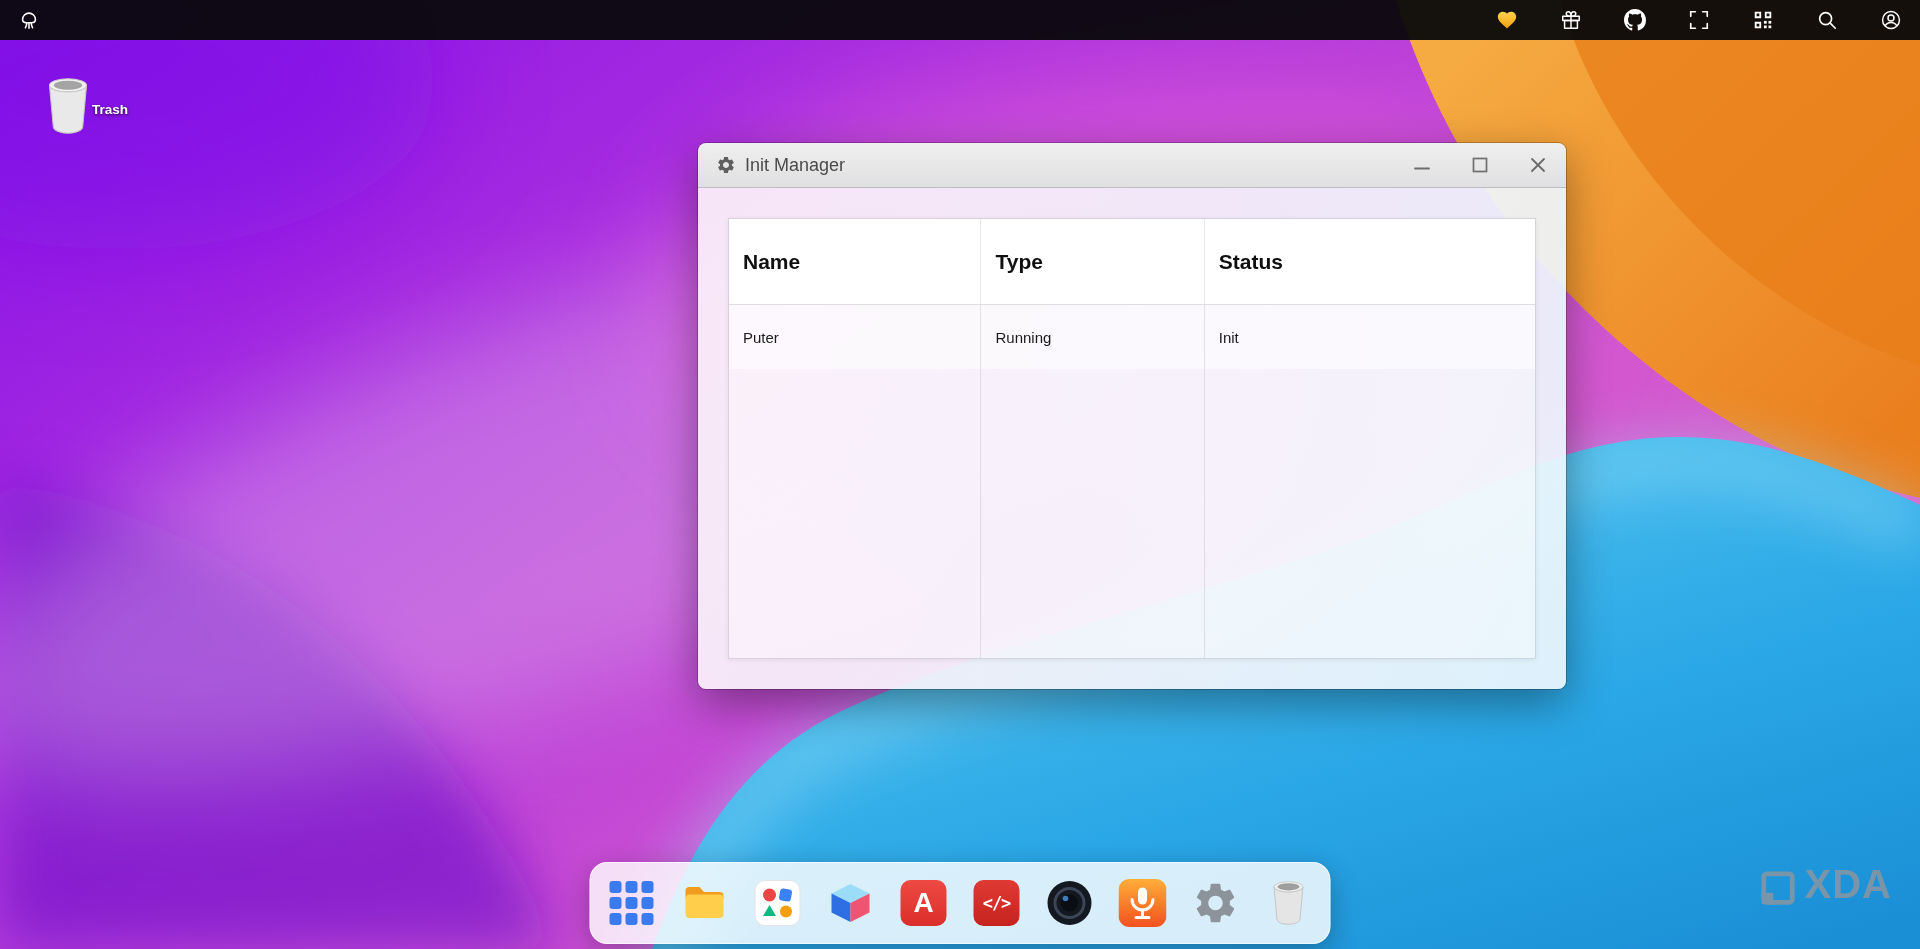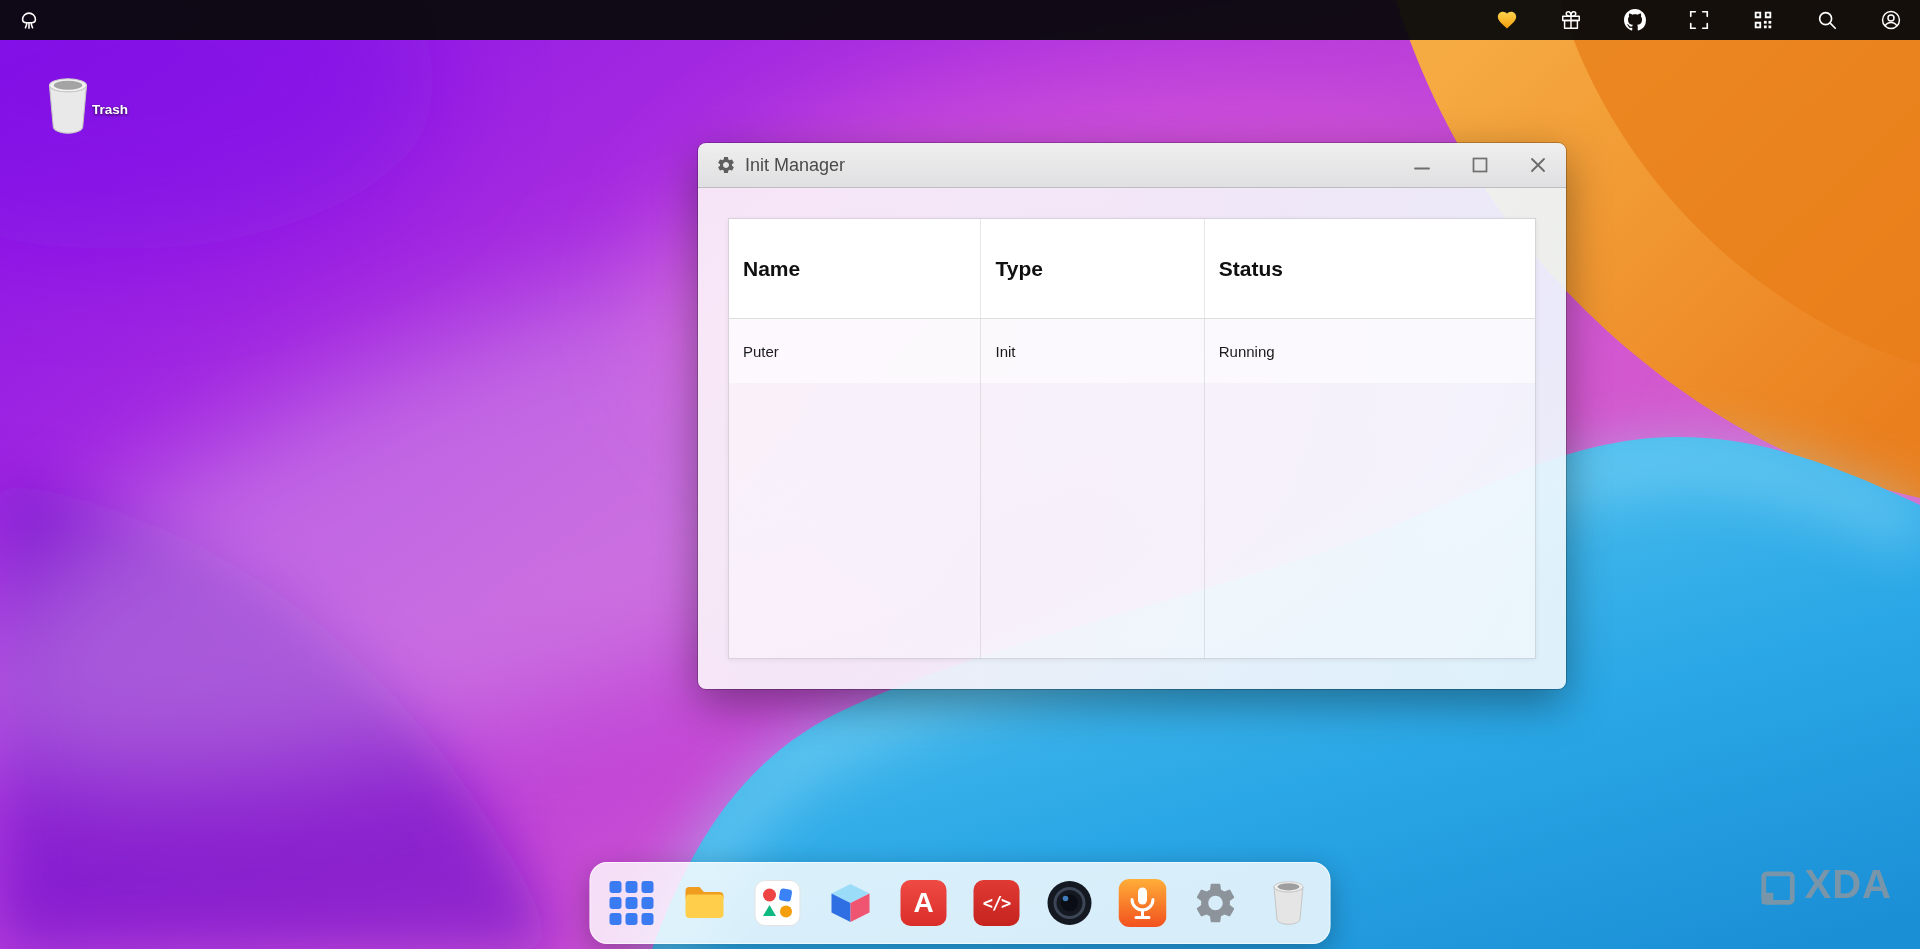--- a/index.html
+++ b/index.html
@@ -35,21 +35,21 @@
   .win-btn { width:20px; height:20px; display:flex; align-items:center; justify-content:center; cursor:pointer; }
   .window-body { position:absolute; top:45px; left:0; right:0; bottom:0; border-radius:0 0 8px 8px; padding:30px;
                  background:linear-gradient(100deg, rgba(250,239,249,0.94) 0%, rgba(245,243,250,0.92) 45%, rgba(236,247,253,0.92) 100%); }
 
   
   .task-table { height:100%; display:flex; flex-direction:column; background:rgba(255,255,255,0.38);
                 border:1px solid rgba(70,70,90,0.18); box-shadow:0 1px 5px rgba(0,0,0,0.07); }
   .t-row { display:grid; grid-template-columns:31.2% 27.7% 41.1%; }
   .t-row > .t-cell { padding-left:14px; display:flex; align-items:center; }
   .t-row > .t-cell:not(:first-child) { border-left:1px solid rgba(0,0,0,0.09); }
-  .t-head { background:#ffffff; height:100px; border-bottom:1px solid #dedede; font-weight:bold; font-size:21px; color:#101010; }
+  .t-head { background:#ffffff; height:86px; border-bottom:1px solid #dedede; font-weight:bold; font-size:21px; color:#101010; }
   .t-data { background:rgba(255,255,255,0.55); height:64px; font-size:15px; color:#1b1b1b; cursor:default; }
   .t-filler { flex:1; }
 
   
   .dock { position:absolute; bottom:5px; left:50%; transform:translateX(-50%); height:82px; border-radius:18px;
           background:rgba(255,255,255,0.82); box-shadow:0 8px 28px rgba(0,0,0,0.28), inset 0 0 0 1px rgba(255,255,255,0.6);
           display:flex; align-items:center; gap:21px; padding:0 16px; z-index:40; }
   .dock-icon { width:52px; height:52px; display:flex; align-items:center; justify-content:center; cursor:pointer; }
   .dock-icon svg { width:48px; height:48px; }
   .appgrid { width:44px; height:44px; display:grid; grid-template-columns:repeat(3,1fr); gap:4px; }
@@ -209,22 +209,22 @@
 
     <div class="window-body">
       <div class="task-table">
         <div class="t-row t-head">
           <div class="t-cell">Name</div>
           <div class="t-cell">Type</div>
           <div class="t-cell">Status</div>
         </div>
         <div class="t-row t-data">
           <div class="t-cell">Puter</div>
+          <div class="t-cell">Running</div>
           <div class="t-cell">Init</div>
-          <div class="t-cell">Running</div>
         </div>
         <div class="t-row t-filler">
           <div class="t-cell"></div>
             <div class="t-cell"></div>
             <div class="t-cell"></div>
         </div>
       </div>
     </div>
   </div>
 

